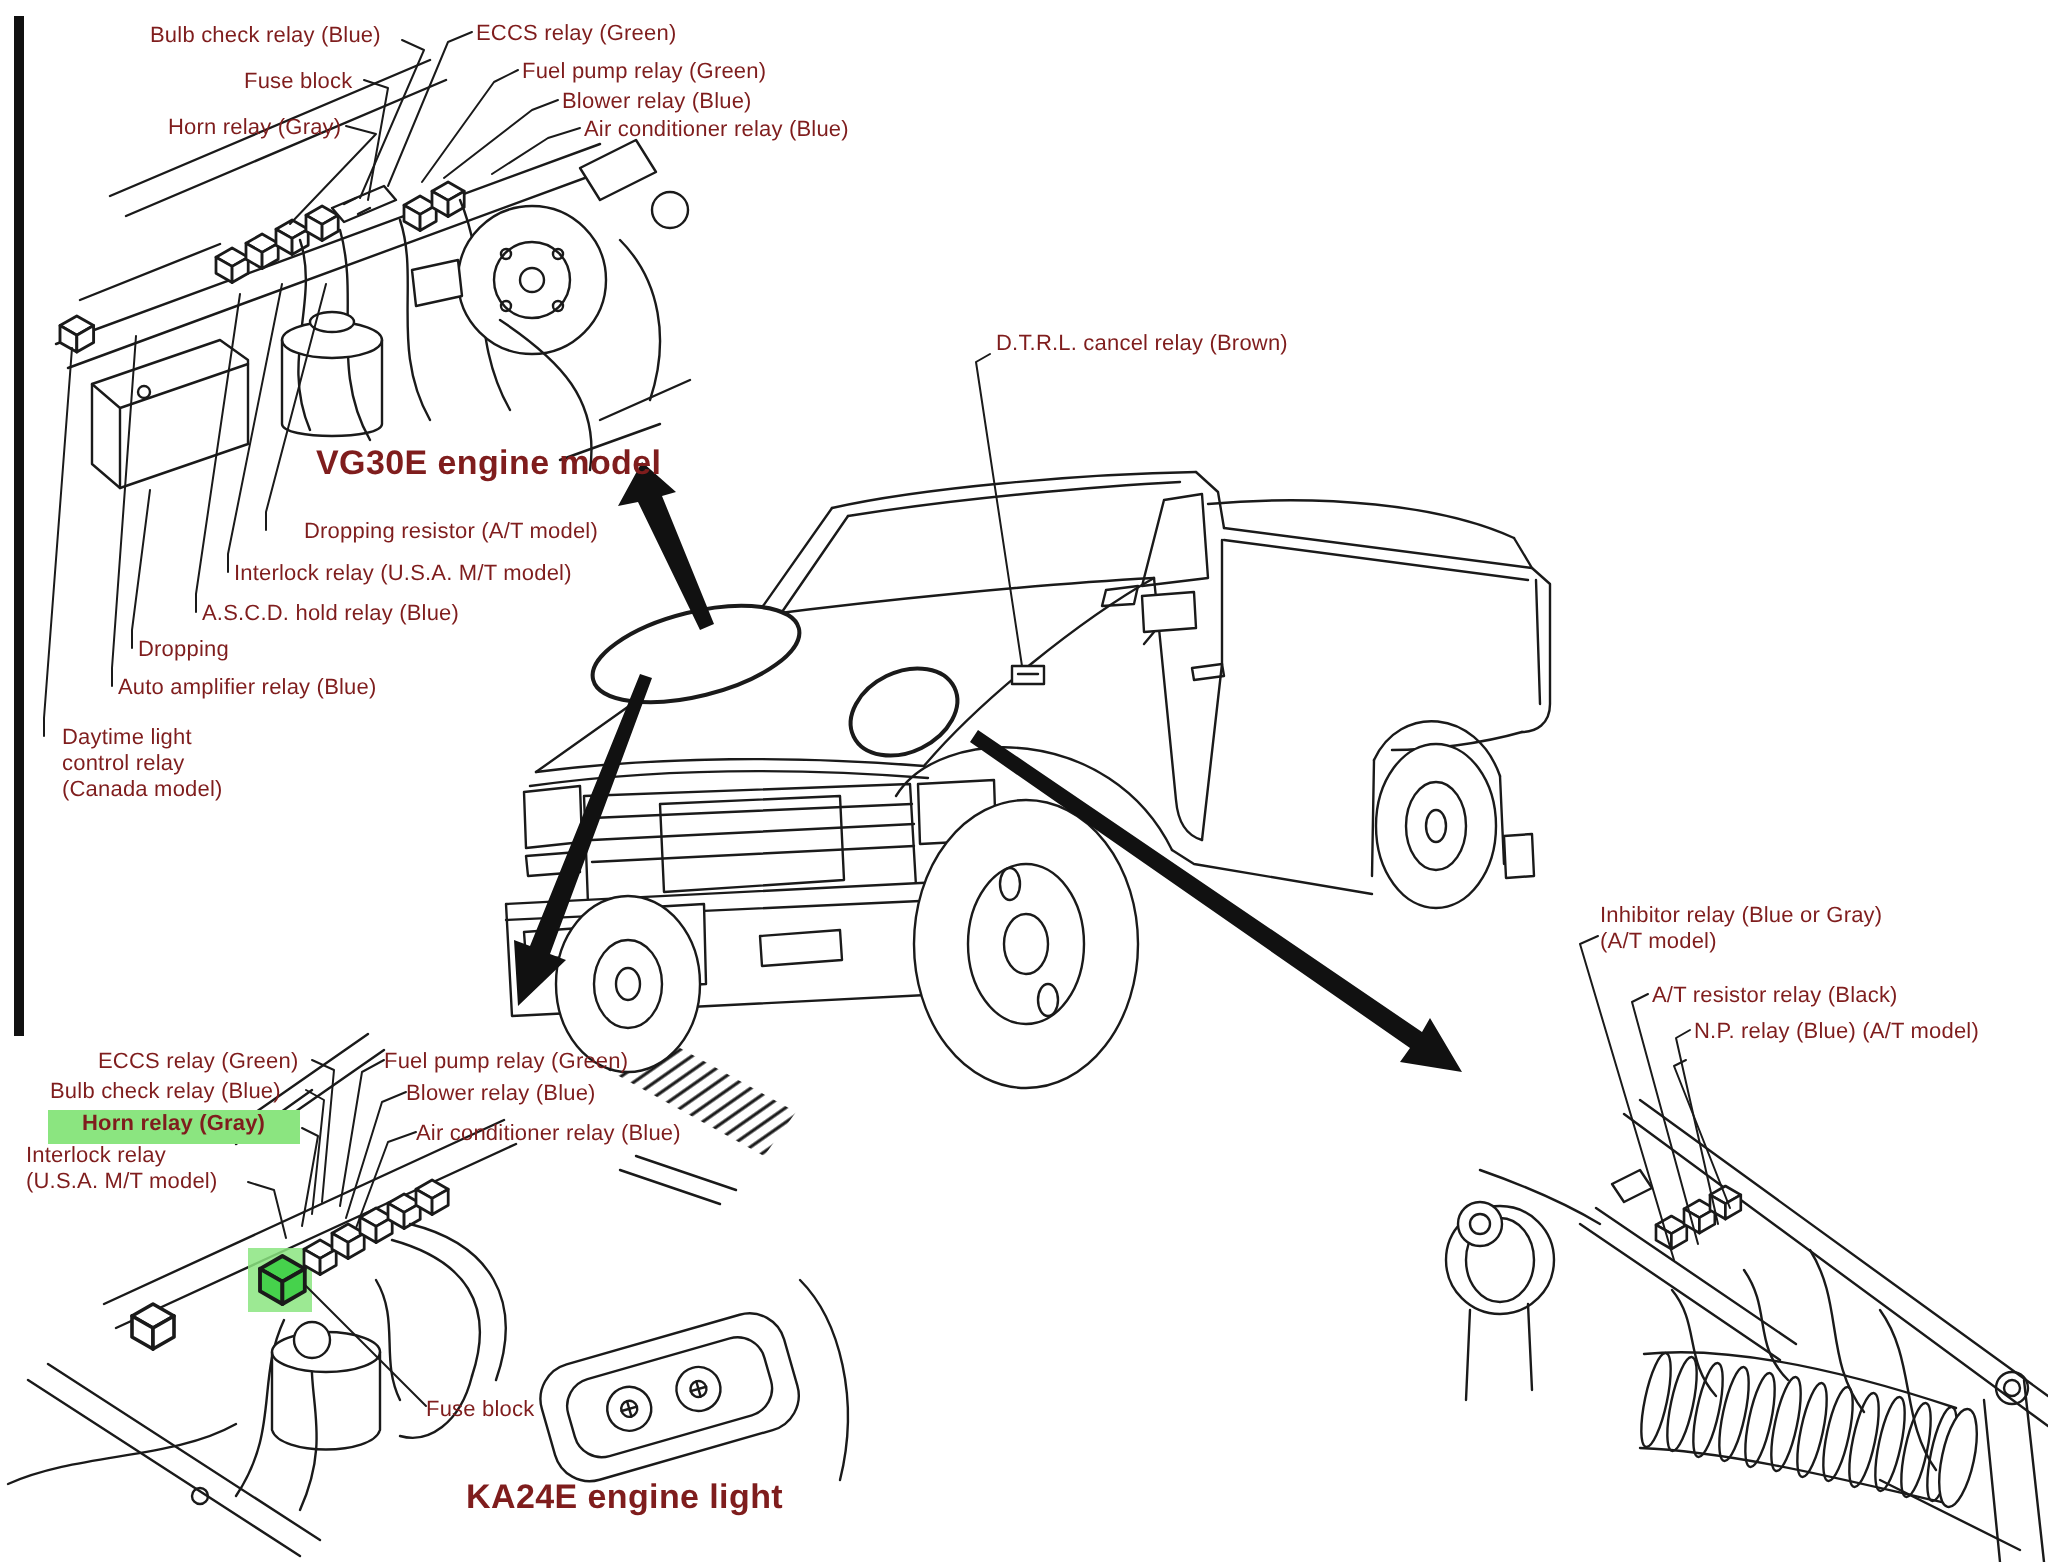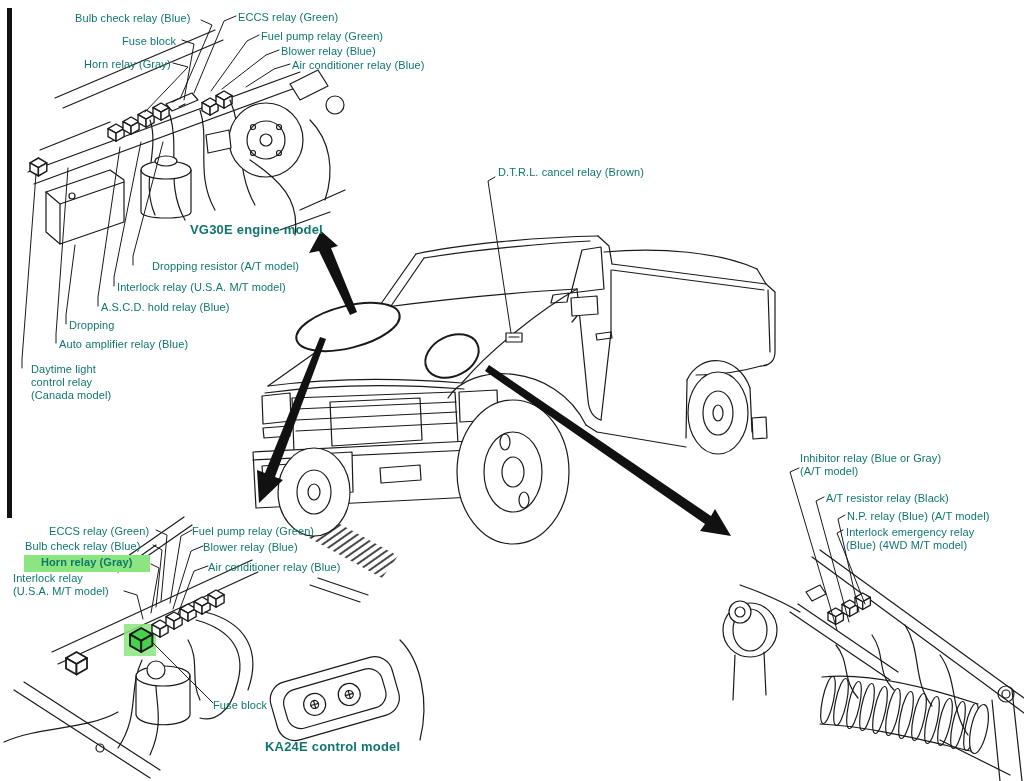--- a/index.html
+++ b/index.html
@@ -1,21 +1,21 @@
 <!DOCTYPE html>
 <html style="--hl: #8be580; --hl2: #46d24c;"><head>
 <meta charset="utf-8">
 <style>
   html,body{margin:0;padding:0;background:#fff;}
   #page{position:relative;width:1024px;height:781px;background:#fff;overflow:hidden;
-        font-family:"Liberation Sans", sans-serif;color:#0f766e;}
+        font-family:"Liberation Sans", sans-serif;color:#7f1d1d;}
   #art{position:absolute;left:0;top:0;width:1024px;height:781px;}
   .lbl{position:absolute;font-size:11px;line-height:13px;white-space:nowrap;letter-spacing:.1px;}
   .pre{white-space:pre-line;}
-  .cap{position:absolute;font-size:13px;font-weight:bold;white-space:nowrap;letter-spacing:.2px;margin-left:32px;}
+  .cap{position:absolute;font-size:17px;font-weight:bold;white-space:nowrap;letter-spacing:.2px;}
   .hlbox{position:absolute;left:24px;top:555px;width:126px;height:17px;background:var(--hl,#8be580);}
   .hlbox .lbl{position:absolute;left:17px;top:1px;font-weight:bold;}
 </style>
 </head>
 <body>
 
 <div id="page">
 
 <svg id="art" viewBox="0 0 1024 781">
   <defs>
@@ -269,22 +269,20 @@
   <div class="lbl" style="left:25px;top:540px">Bulb check relay (Blue)</div>
   <div class="hlbox">
     <div class="lbl">Horn relay (Gray)</div>
   </div>
   <div class="lbl pre" style="left:13px;top:572px">Interlock relay
 (U.S.A. M/T model)</div>
   <div class="lbl" style="left:192px;top:525px">Fuel pump relay (Green)</div>
   <div class="lbl" style="left:203px;top:541px">Blower relay (Blue)</div>
   <div class="lbl" style="left:208px;top:561px">Air conditioner relay (Blue)</div>
   <div class="lbl" style="left:213px;top:699px">Fuse block</div>
-  <div class="cap" style="left:233px;top:739px">KA24E control model</div>
+  <div class="cap" style="left:233px;top:739px">KA24E engine light</div>
 
   <div class="lbl pre" style="left:800px;top:452px">Inhibitor relay (Blue or Gray)
 (A/T model)</div>
   <div class="lbl" style="left:826px;top:492px">A/T resistor relay (Black)</div>
   <div class="lbl" style="left:847px;top:510px">N.P. relay (Blue) (A/T model)</div>
-  <div class="lbl pre" style="left:846px;top:526px">Interlock emergency relay
-(Blue) (4WD M/T model)</div>
 
 </div>
 
 </body></html>

